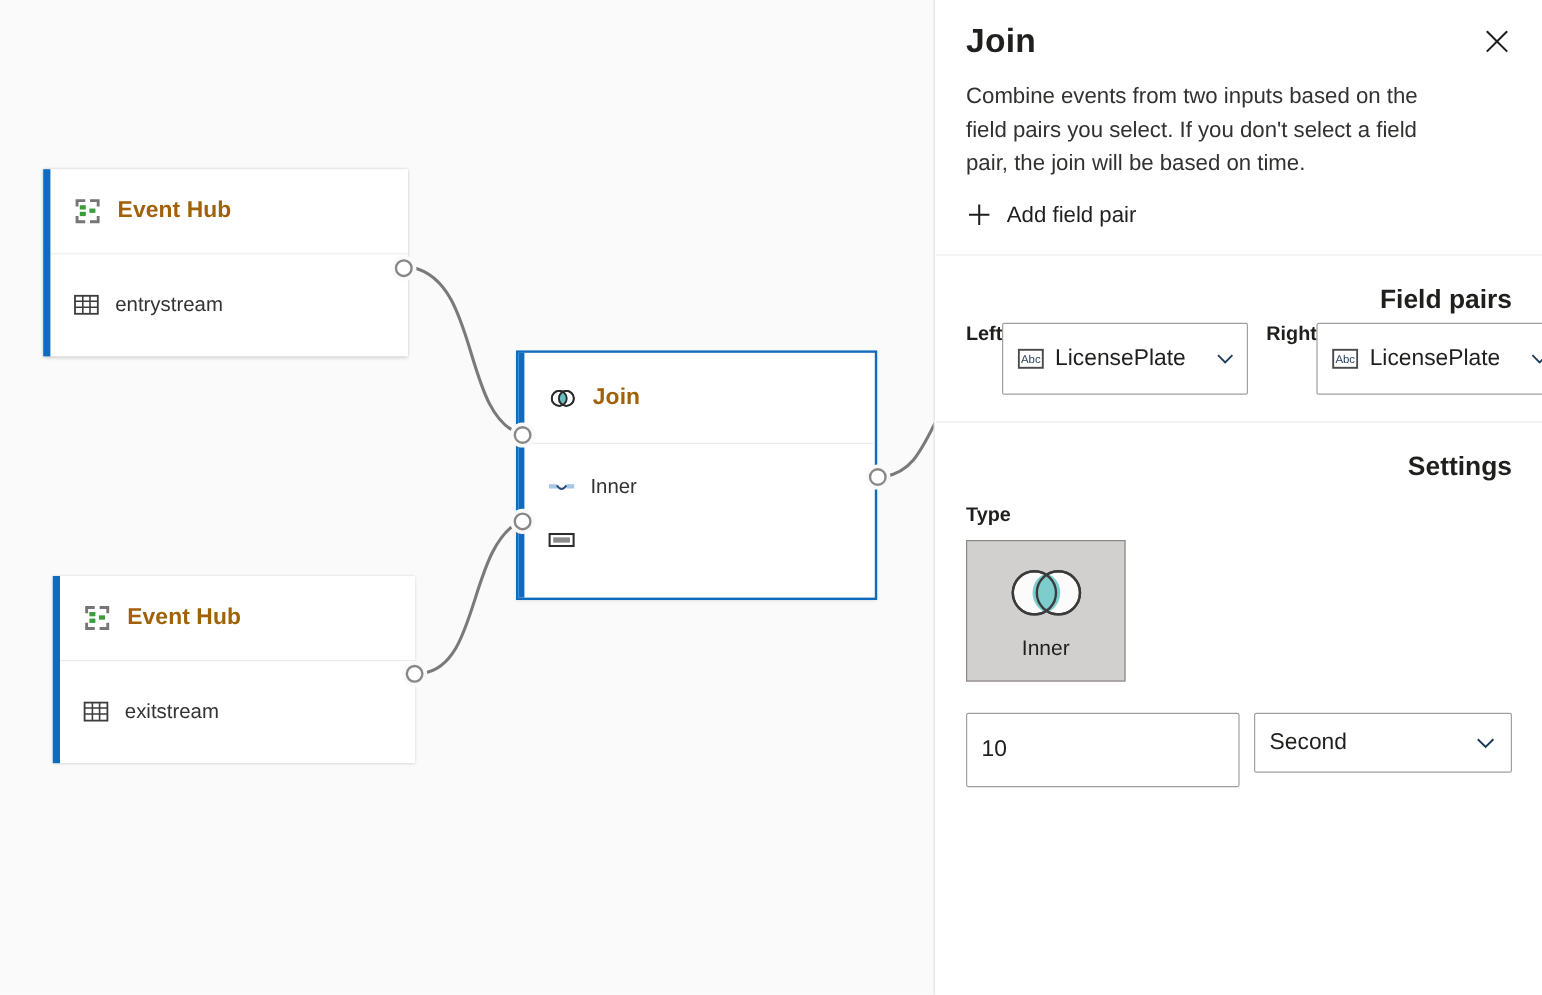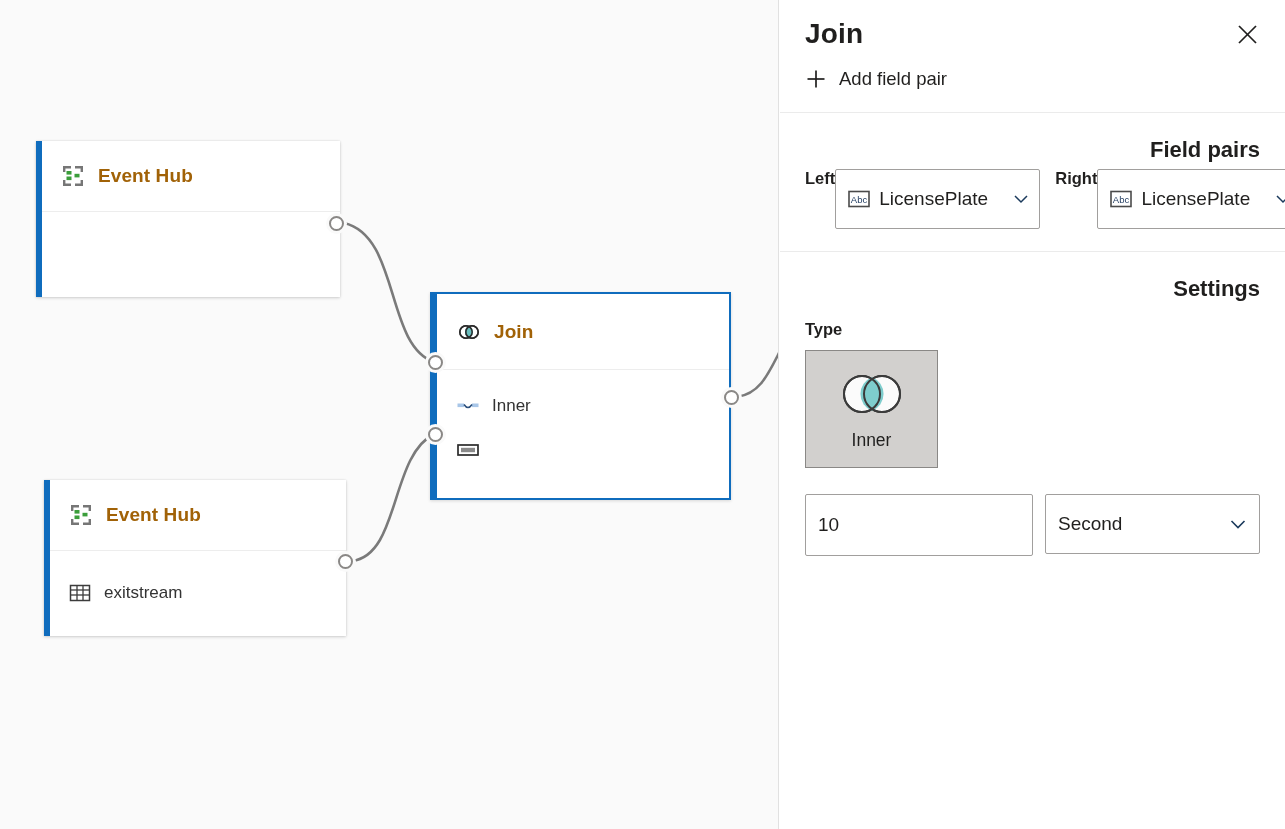--- a/index.html
+++ b/index.html
@@ -139,21 +139,21 @@
   .bottom-row { display: flex; gap: 12px; }
   .num-input {
     width: 228px; height: 62px;
     border: 1px solid #a19f9d; border-radius: 2px;
     font-size: 19px; color: #201f1e; padding: 0 12px;
     font-family: "Liberation Sans", sans-serif;
     background: #ffffff;
   }
   .unit-combo {
     display: flex; align-items: center;
-    width: 228px; height: 60px;
+    width: 228px; height: 50px;
     border: 1px solid #a19f9d; border-radius: 2px;
     background: #ffffff; padding: 0 12px; cursor: pointer; gap: 24px;
   }
   .unit-combo .cval { flex: 1; font-size: 19px; color: #201f1e; }
 </style>
 </head>
 <body>
 
 <div id="root">
 
@@ -177,20 +177,32 @@
             <path d="M23 3 h-8 v2.4 h5.6 V9 H23 Z" fill="#767676"></path>
             <path d="M3 23 h8 v-2.4 H5.4 V17 H3 Z" fill="#767676"></path>
             <path d="M23 23 h-8 v-2.4 h5.6 V17 H23 Z" fill="#767676"></path>
             <rect x="6.5" y="8" width="5" height="3.6" fill="#3b9e3b"></rect>
             <rect x="6.5" y="13.5" width="5" height="3.6" fill="#3b9e3b"></rect>
             <rect x="14.5" y="10.8" width="5" height="3.6" fill="#3b9e3b"></rect>
           </svg>
         </span>
         <span class="ntitle">Event Hub</span>
       </div>
+      <div class="nrow" style="height:84px;">
+        <span class="ico">
+          <svg width="24" height="24" viewBox="0 0 24 24">
+            <rect x="2.5" y="4.5" width="19" height="15" fill="none" stroke="#3c3c3c" stroke-width="1.5"></rect>
+            <line x1="2.5" y1="9" x2="21.5" y2="9" stroke="#3c3c3c" stroke-width="1.3"></line>
+            <line x1="2.5" y1="14" x2="21.5" y2="14" stroke="#3c3c3c" stroke-width="1.3"></line>
+            <line x1="9" y1="4.5" x2="9" y2="19.5" stroke="#3c3c3c" stroke-width="1.3"></line>
+            <line x1="15" y1="4.5" x2="15" y2="19.5" stroke="#3c3c3c" stroke-width="1.3"></line>
+          </svg>
+        </span>
+        <span class="nlabel">entrystream</span>
+      </div>
     </div>
     <div class="port" style="left:329px; top:216px;"></div>
 
     <div class="node" id="node-join" style="left:430px; top:292px; width:301px; height:208px;">
       <div class="accent"></div>
       <div class="nhead">
         <span class="ico">
           <svg width="26" height="26" viewBox="0 0 26 26">
             <circle cx="10" cy="13" r="6.2" fill="#ffffff" stroke="#2b2b2b" stroke-width="1.5"></circle>
             <circle cx="16" cy="13" r="6.2" fill="#ffffff" stroke="#2b2b2b" stroke-width="1.5"></circle>
@@ -262,20 +274,21 @@
 
     <div id="panel-title">Join</div>
 
     <button id="close-btn">
       <svg width="21" height="21" viewBox="0 0 21 21">
         <line x1="2" y1="2" x2="19" y2="19" stroke="#201f1e" stroke-width="1.7"></line>
         <line x1="19" y1="2" x2="2" y2="19" stroke="#201f1e" stroke-width="1.7"></line>
       </svg>
     </button>
 
+    <div id="panel-desc">Combine events from two inputs based on the field pairs you select. If you don't select a field pair, the join will be based on time.</div>
 
     <button id="add-field-pair">
       <span class="ico">
         <svg width="22" height="22" viewBox="0 0 22 22">
           <line x1="11" y1="2.5" x2="11" y2="19.5" stroke="#201f1e" stroke-width="1.7"></line>
           <line x1="2.5" y1="11" x2="19.5" y2="11" stroke="#201f1e" stroke-width="1.7"></line>
         </svg>
       </span>
       <span>Add field pair</span>
     </button>

